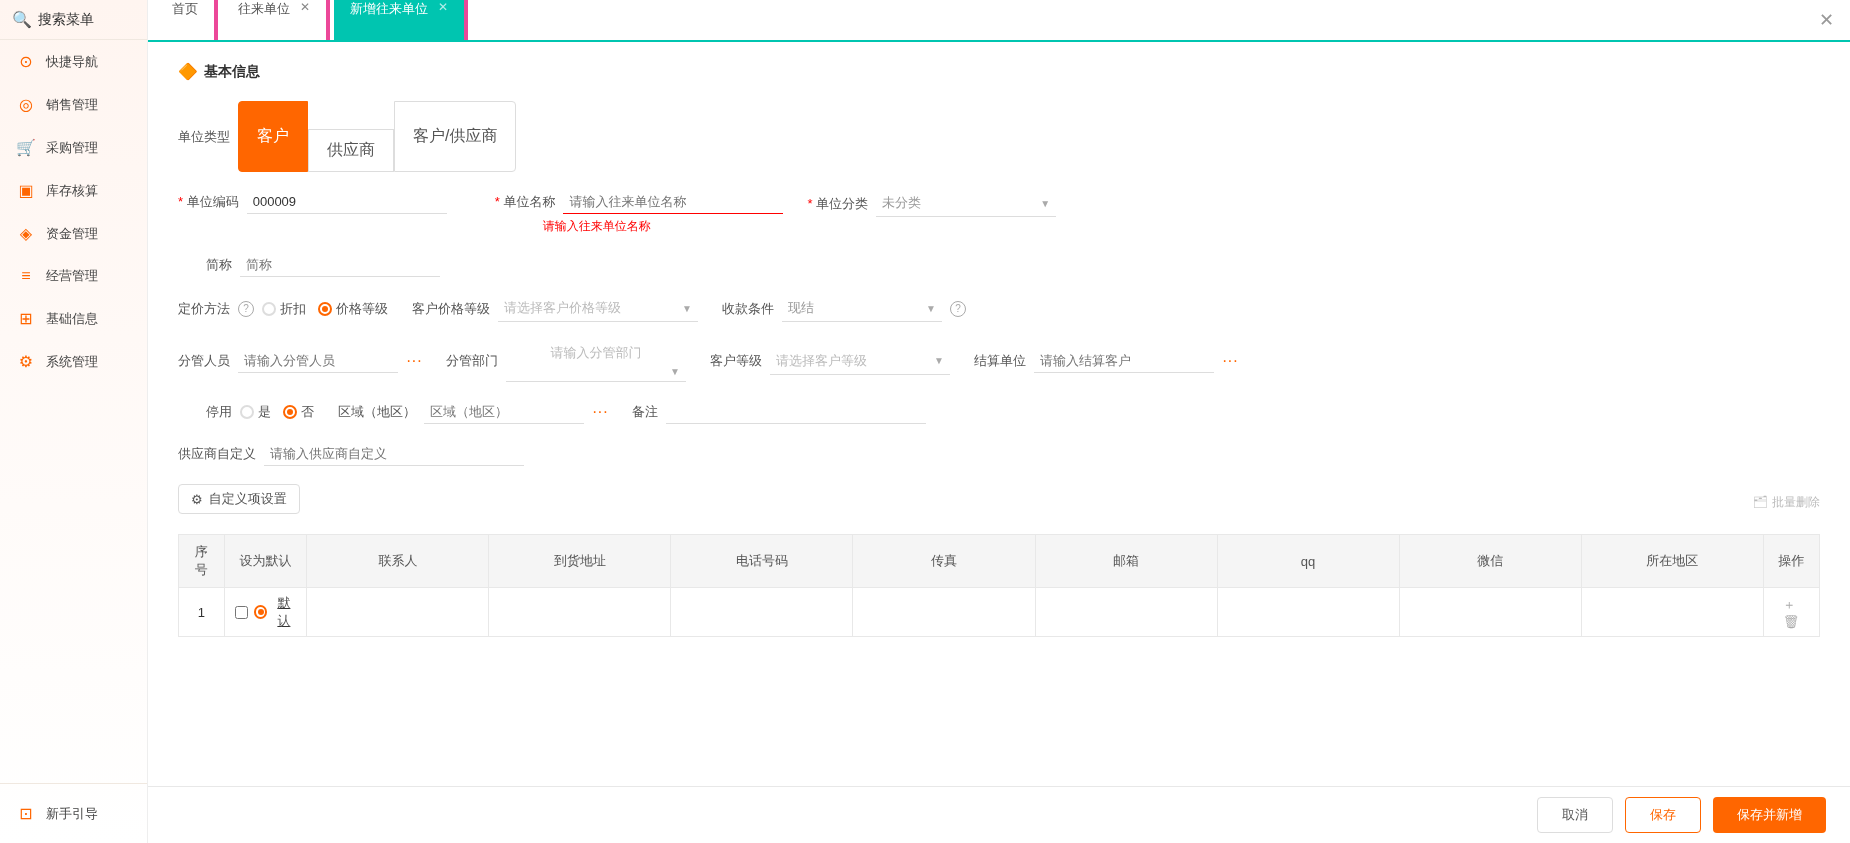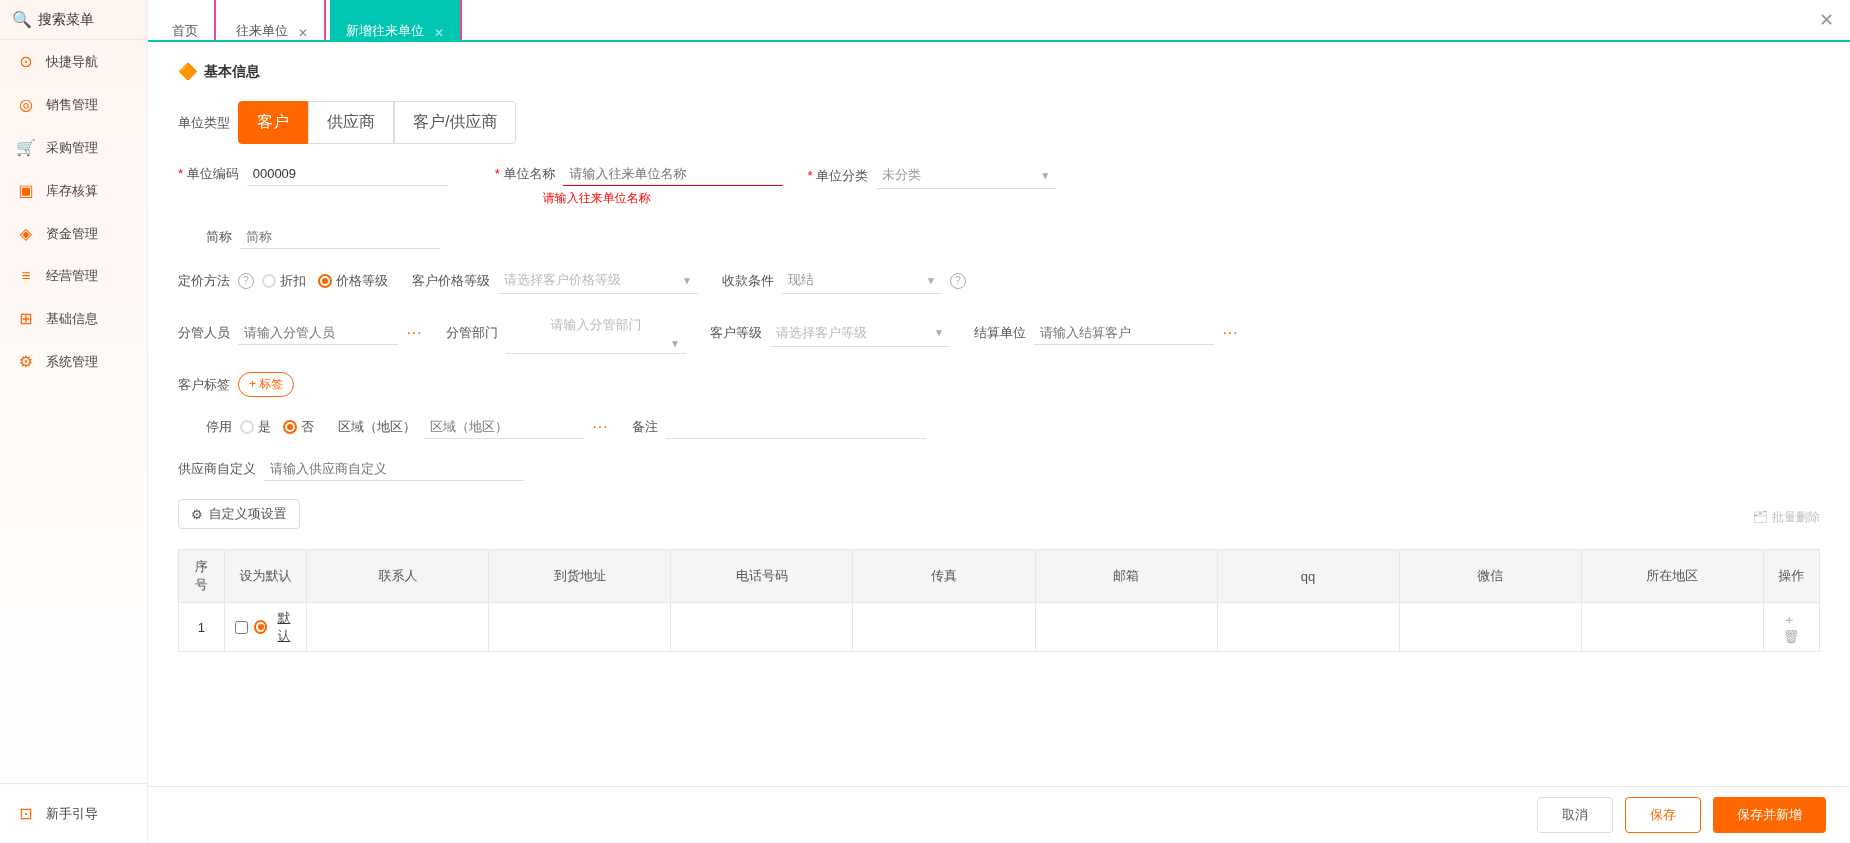--- a/index.html
+++ b/index.html
@@ -44,23 +44,23 @@
     .tab-bar {
       display: flex;
       align-items: center;
       background: #fff;
       border-bottom: 2px solid #00c5b0;
       height: 42px;
       padding: 0 8px;
       gap: 4px;
     }
     .tab {
-      display: flex; align-items: flex-end; padding: 0 16px; height: 100%;
+      display: flex; align-items: flex-start; padding: 0 16px; height: 100%;
       cursor: pointer; font-size: 13px; color: #555; gap: 6px;
-      border-right: 2px solid #ec4899;
+      border-right: 4px solid #ec4899;
       white-space: nowrap;
     }
     .tab.active {
       background: #00c5b0; color: #fff; border-radius: 0;
     }
     .tab .close { margin-left: 4px; font-size: 12px; opacity: 0.7; cursor: pointer; }
     .tab-close-all {
       margin-left: auto; font-size: 18px; color: #999; cursor: pointer; padding: 0 8px;
     }
 
@@ -96,21 +96,21 @@
     .error-hint { color: #f00; font-size: 12px; margin-top: 2px; display: block; }
 
     .type-btns { display: flex; gap: 0; }
     .type-btn {
       padding: 10px 18px; border: 1px solid #ddd; cursor: pointer;
       font-size: 16px; color: #555; background: #fff;
     }
     .type-btn.active { background: #f60; color: #fff; border-color: #f60; }
     .type-btn:first-child { border-radius: 4px 0 0 4px; }
     .type-btn:last-child { border-radius: 0 4px 4px 0; }
-    .type-btn:not(:first-child):not(:last-child) { border-radius: 0; }
+    .type-btn:not(:first-child):not(:last-child) { border-radius: 0; margin-top: 28px; }
 
     .select-field {
       display: flex; align-items: center; gap: 4px;
       border-bottom: 1px solid #ddd; padding: 4px 6px;
       min-width: 160px; cursor: pointer; color: #999; font-size: 13px;
       position: relative;
     }
     .select-field .chevron { margin-left: auto; color: #aaa; font-size: 10px; }
 
     .radio-group { display: flex; align-items: center; gap: 12px; }
@@ -353,26 +353,20 @@
           <span class="chevron">▼</span>
         </div>
       </div>
       <div class="form-field">
         <label>结算单位</label>
         <input class="form-input" style="width: 180px;" placeholder="请输入结算客户">
         <span class="dots-btn">···</span>
       </div>
     </div>
 
-    <div class="form-row" style="align-items:center;">
-      <div class="form-field">
-        <label>客户标签</label>
-        <button class="tag-btn">+ 标签</button>
-      </div>
-    </div>
 
     <div class="form-row" style="align-items:center;">
       <div class="form-field">
         <label style="margin-left:28px;">停用</label>
         <div class="radio-group">
           <label class="radio-label">
             <div class="radio-dot"></div>
             <span>是</span>
           </label>
           <label class="radio-label">

